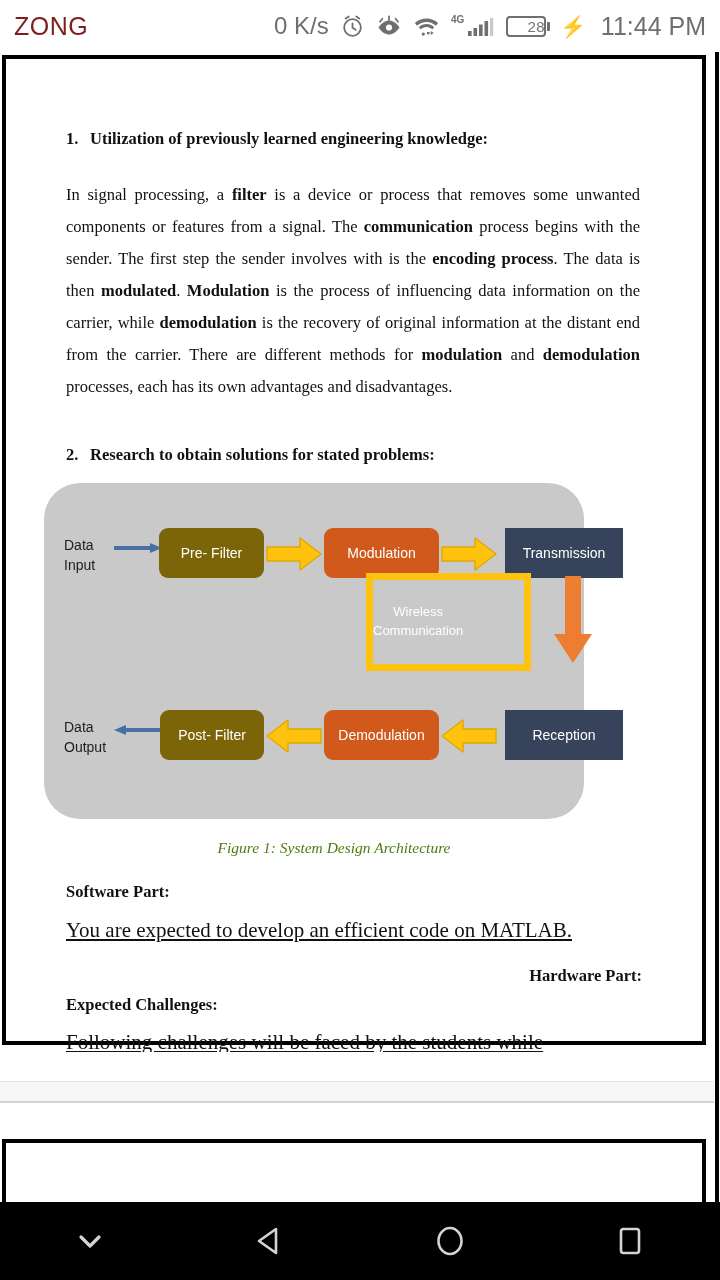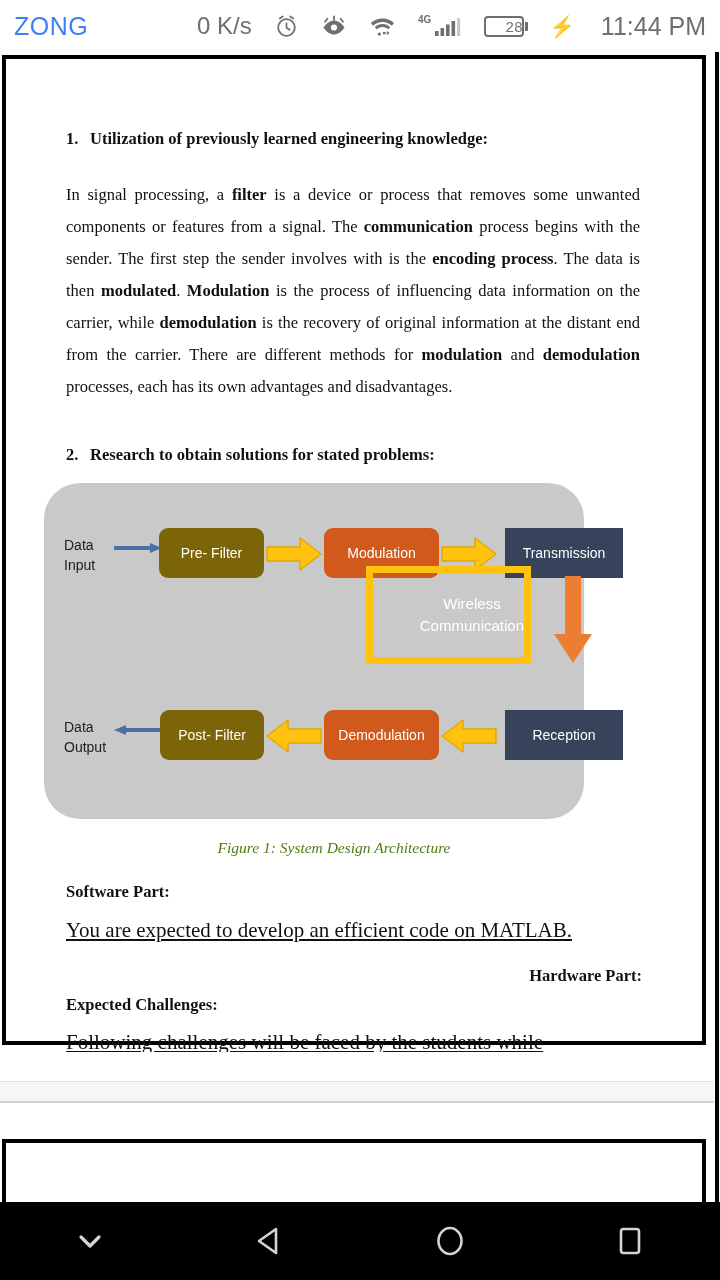--- a/index.html
+++ b/index.html
@@ -13,25 +13,25 @@
   
   #status-bar{
     position:absolute; top:0; left:0;
     width:720px; height:52px;
     background:#ffffff;
     display:flex; align-items:center;
     padding:0 14px;
     color:#6b6b6b;
   }
   #carrier{
-    font-size:25px; letter-spacing:.5px; color:#3b82f6;
+    font-size:25px; letter-spacing:.5px; color:#7f1d1d;
   }
   #status-right{
     margin-left:auto;
-    display:flex; align-items:center; gap:22px;
+    display:flex; align-items:center; gap:11px;
     color:#6f6f6f;
   }
   #net-speed{ font-size:24px; color:#6f6f6f; }
   .sbicon{ display:inline-block; }
   svg.sbsvg{ display:block; }
   #batt-wrap{ display:flex; align-items:center; gap:1px; }
   #batt-body{
     width:40px; height:21px;
     border:2px solid #6f6f6f; border-radius:4px;
     display:flex; align-items:center; justify-content:center;
@@ -156,25 +156,25 @@
   #node-modulation  { left:280px;  top:45px;  width:115px; height:50px; background:#d1591b; }
   #node-transmission{ left:461px;  top:45px;  width:118px; height:50px; background:#36435a; }
   
   #node-postfilter  { left:116px;  top:227px; width:104px; height:50px; background:#7c6508; }
   #node-demodulation{ left:280px;  top:227px; width:115px; height:50px; background:#d1591b; }
   #node-reception   { left:461px;  top:227px; width:118px; height:50px; background:#36435a; }
 
   
   #node-wireless{
     position:absolute;
-    left:322px; top:83px;
+    left:322px; top:90px;
     width:165px; height:98px;
     border:7px solid #ffc20e;
-    display:flex; align-items:center; justify-content:flex-end;
-    color:#ffffff; font-size:15px; text-align:center; line-height:1.45;
+    display:flex; align-items:center; justify-content:flex-start;
+    color:#ffffff; font-size:13px; text-align:center; line-height:1.45;
   }
 
   
   .side-label{
     position:absolute;
     font-family:"Liberation Sans", sans-serif;
     font-size:14px; color:#1d1d1d;
     line-height:1.45;
   }
   #label-data-input { left:20px; top:52px; }

